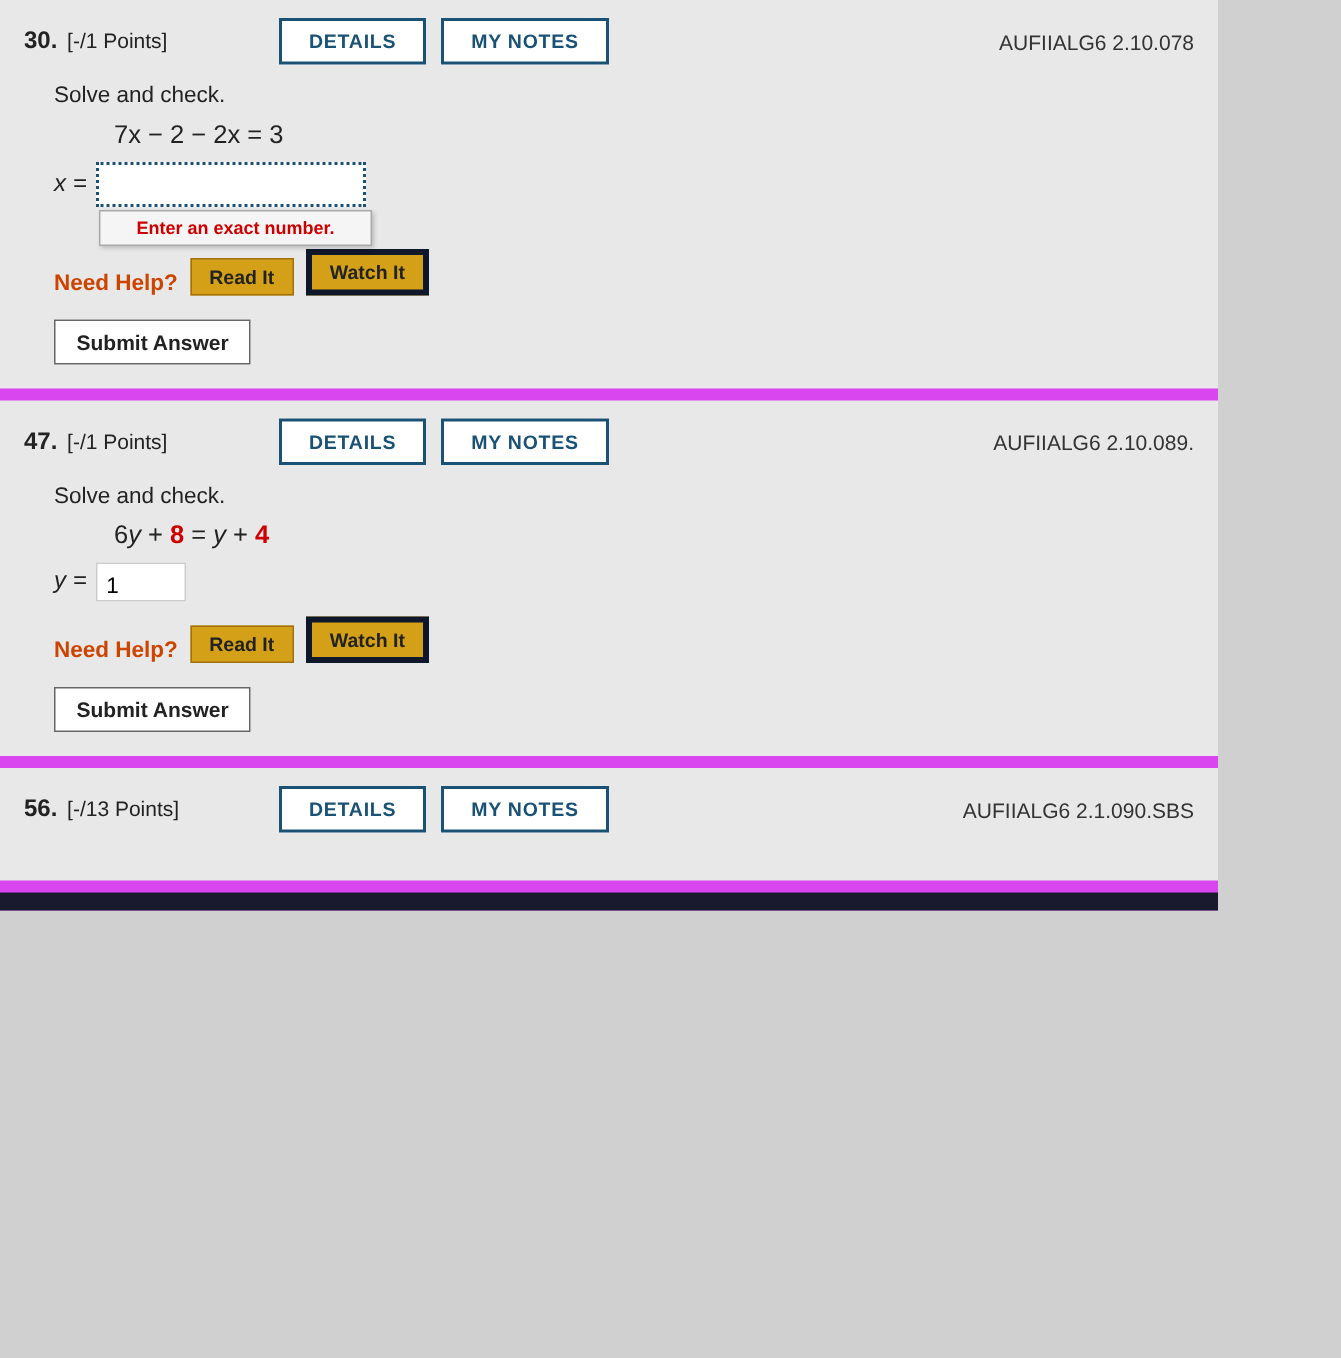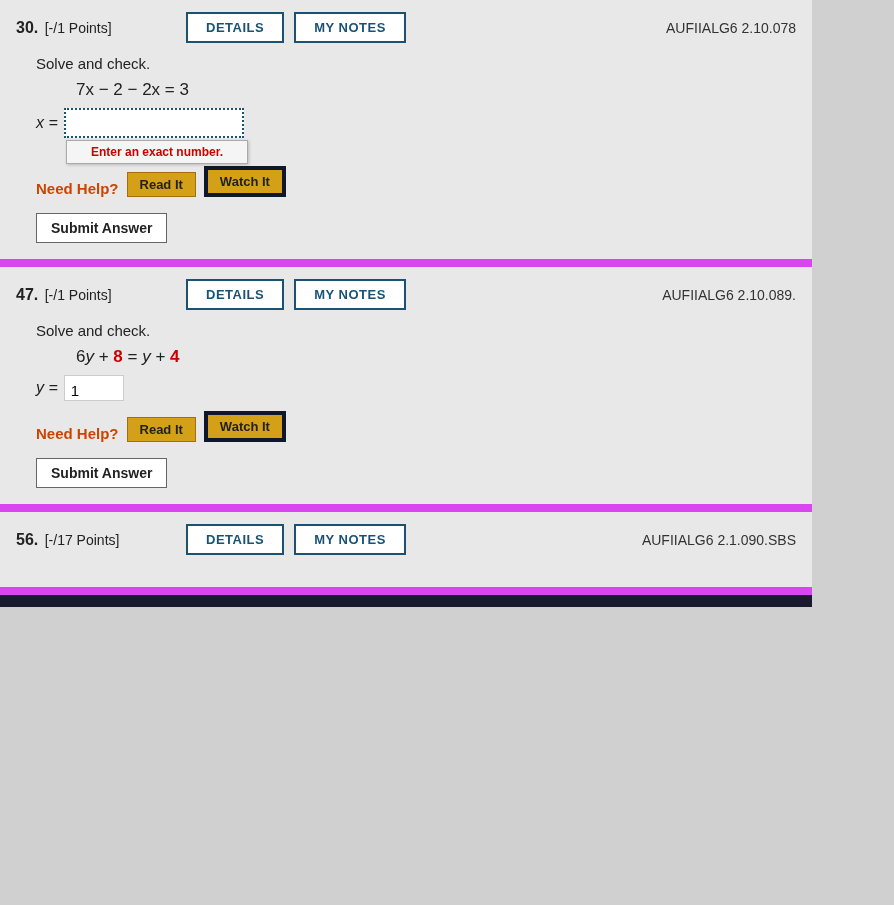--- a/index.html
+++ b/index.html
@@ -228,21 +228,21 @@
         <button class="btn-watchit">Watch It</button>
       </div>
       <button class="btn-submit">Submit Answer</button>
     </div>
   </div>
 
   <div class="question-block" style="padding-bottom: 20px;">
     <div class="question-header">
       <span class="question-number">
         <span>56.</span>
-        <span style="font-weight:normal; font-size:14px; margin-left:2px;">[-/17 Points]</span>
+        <span style="font-weight:normal; font-size:14px; margin-left:2px;">[-/13 Points]</span>
       </span>
       <button class="btn-details">DETAILS</button>
       <button class="btn-mynotes">MY NOTES</button>
       <span class="ref-code">AUFIIALG6 2.1.090.SBS</span>
     </div>
   </div>
 
   <div class="bottom-bar"></div>
 </div>
 

